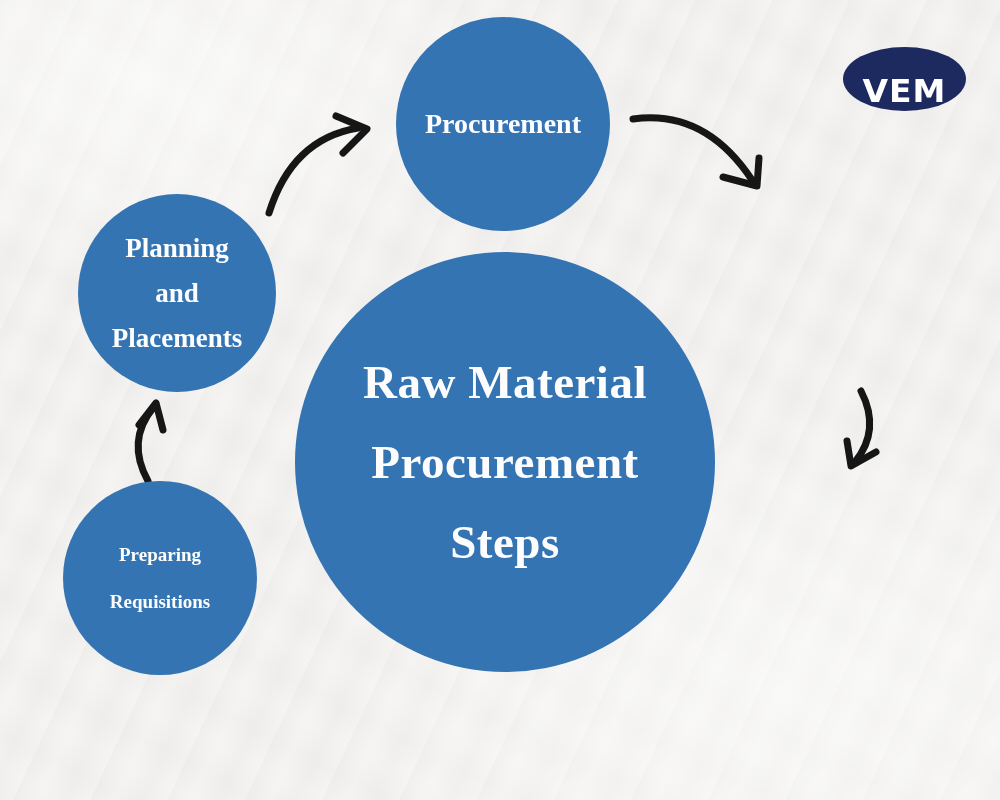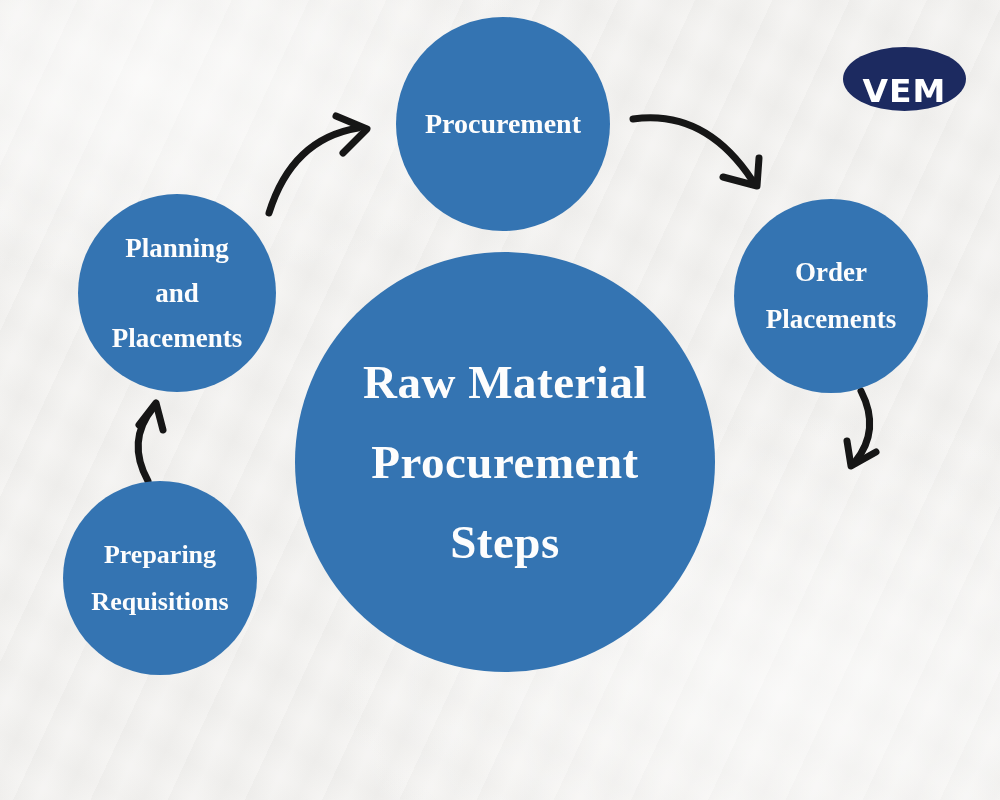--- a/index.html
+++ b/index.html
@@ -53,21 +53,21 @@
   .circle-negotiations {
     left: 396px; top: 17px; width: 214px; height: 214px;
     font-size: 28px; line-height: 34px;
   }
   .circle-planning {
     left: 78px; top: 194px; width: 198px; height: 198px;
     font-size: 27px; line-height: 45px;
   }
   .circle-preparing {
     left: 63px; top: 481px; width: 194px; height: 194px;
-    font-size: 26px; line-height: 47px; font-family: Liberation Serif, serif;
+    font-size: 19px; line-height: 47px; font-family: Liberation Serif, serif;
   }
   .circle-order {
     left: 734px; top: 199px; width: 194px; height: 194px;
     font-size: 27px; line-height: 47px;
   }
   .circle-inspection {
     left: 766px; top: 470px; width: 196px; height: 196px;
     font-size: 26px; line-height: 47px;
   }
 
@@ -129,22 +129,18 @@
     <span>Planning
 and
 Placements</span>
   </div>
 
   <div class="circle circle-preparing">
     <span>Preparing
 Requisitions</span>
   </div>
 
-  <div class="circle circle-order">
-    <span>Order
-Placements</span>
-  </div>
 
 
   <div class="logo">
     <span>VEM</span>
   </div>
 </div>
 
 </body></html>

